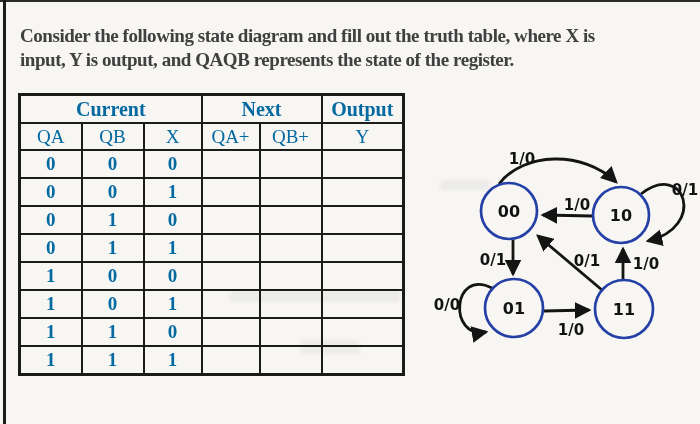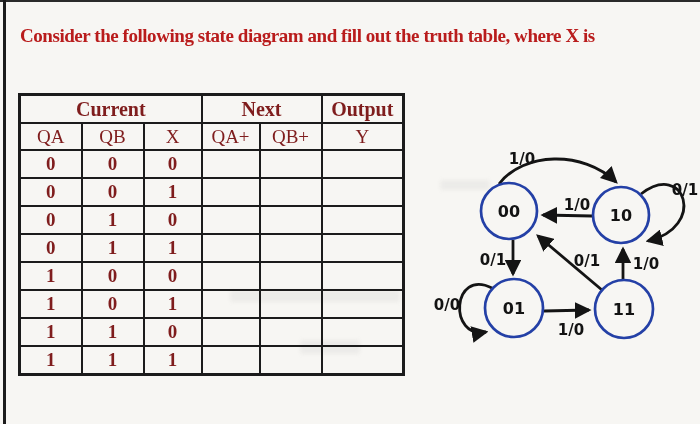--- a/index.html
+++ b/index.html
@@ -5,27 +5,27 @@
   html,body{margin:0;padding:0;}
   .page{
     position:relative;width:700px;height:424px;overflow:hidden;
     background:#f7f6f3;
     font-family:"Liberation Serif",serif;
   }
   .edge-top{position:absolute;left:0;top:0;width:700px;height:2px;background:#2a2a2a;}
   .edge-left{position:absolute;left:3px;top:0;width:3px;height:424px;background:#1c1c1c;}
   .question{
     position:absolute;left:20px;top:24px;width:672px;
-    font-size:19px;font-weight:bold;color:#b91c1c;
+    font-size:19px;font-weight:bold;color:#404040;
     line-height:24px;letter-spacing:-0.45px;
   }
   table.truth{
     position:absolute;left:18px;top:93px;
     border-collapse:collapse;table-layout:fixed;
-    color:#7f1d1d;
+    color:#0369a1;
   }
   table.truth th, table.truth td{
     border:2px solid #1b1b1b;
     text-align:center;vertical-align:middle;
     padding:0;
   }
   table.truth{border:3px solid #1b1b1b;}
   tr.group-row th{height:26px;font-size:20px;font-weight:bold;}
   tr.header-row th{height:25px;font-size:19px;font-weight:normal;}
   tr.data-row td{height:26px;font-size:19px;font-weight:bold;}
@@ -45,20 +45,21 @@
 
   <div class="edge-top"></div>
   <div class="edge-left"></div>
 
   <div class="smudge" style="left:230px;top:290px;width:170px;height:12px;"></div>
   <div class="smudge" style="left:440px;top:180px;width:50px;height:10px;"></div>
   <div class="smudge" style="left:300px;top:340px;width:60px;height:14px;"></div>
 
   <div class="question">
     <div>Consider the following state diagram and fill out the truth table, where X is</div>
+    <div>input, Y is output, and QAQB represents the state of the register.</div>
   </div>
 
   <table class="truth">
     <colgroup>
       <col class="c-qa">
         <col class="c-qb">
         <col class="c-x">
       <col class="c-qap">
         <col class="c-qbp">
         <col class="c-y">

